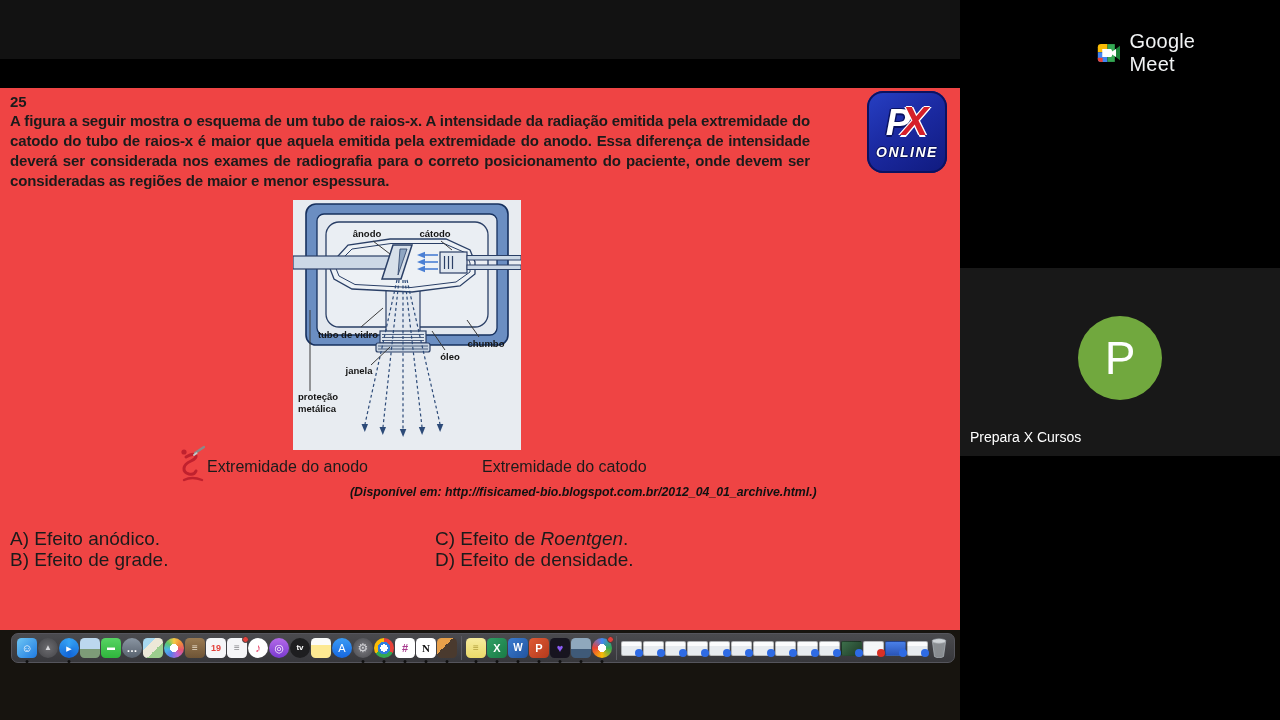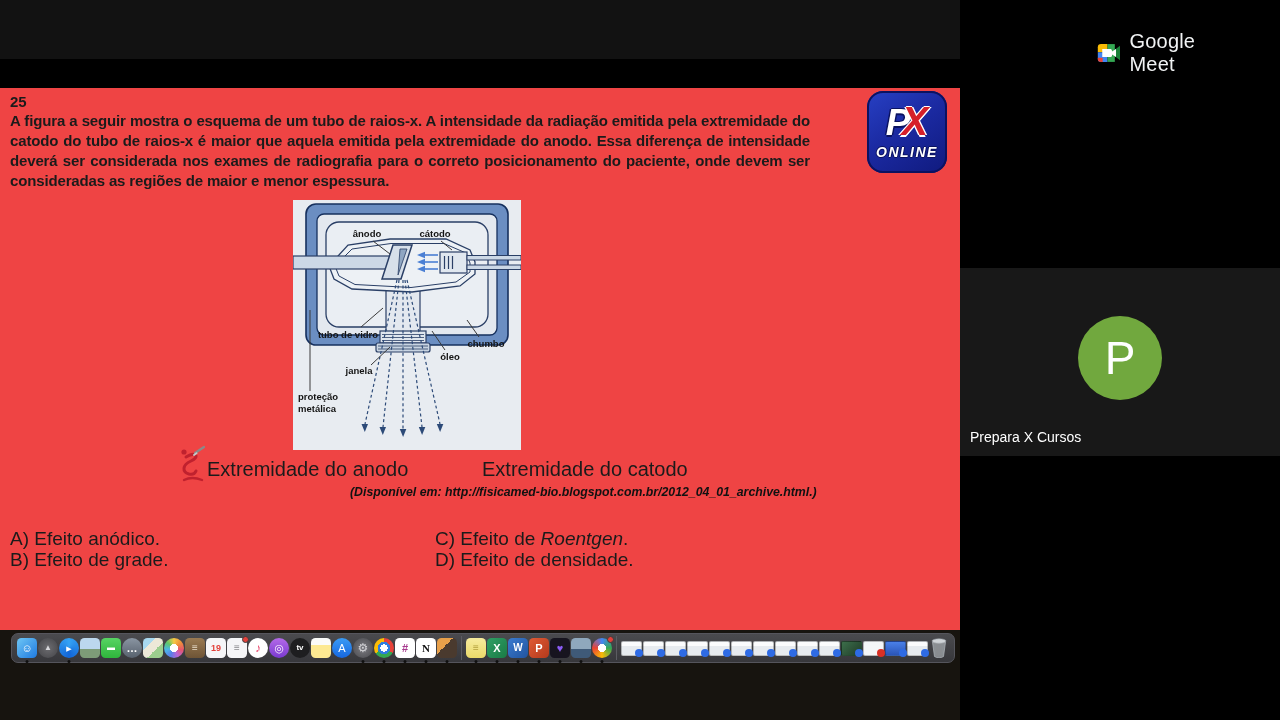--- a/index.html
+++ b/index.html
@@ -9,21 +9,21 @@
 
   
   .share-top{position:absolute;left:0;top:0;width:960px;height:59px;background:#121212;}
   .share-letterbox{position:absolute;left:0;top:59px;width:960px;height:29px;background:#000;}
 
   
   .doc{position:absolute;left:0;top:88px;width:960px;height:542px;background:#ef4444;color:#1b1b1b;}
   .qnum{position:absolute;left:10px;top:5px;font-size:15px;font-weight:bold;}
   .para{position:absolute;left:10px;top:23px;width:800px;margin:0;font-size:15px;line-height:20px;
         letter-spacing:-0.15px;text-align:justify;font-weight:bold;}
-  .caption{position:absolute;top:370px;font-size:20px;}
+  .caption{position:absolute;top:370px;font-size:16px;}
   .cap-anode{left:207px;} .cap-catodo{left:482px;}
   .source{position:absolute;left:350px;top:397px;font-size:12.3px;font-weight:bold;font-style:italic;color:#111;}
   .question{position:absolute;left:10px;top:420px;font-size:15.3px;font-weight:bold;}
   .options{position:absolute;left:10px;top:441px;width:860px;display:grid;
            grid-template-columns:425px 1fr;font-size:19px;line-height:20.5px;}
   .red-mark{position:absolute;left:177px;top:357px;}
 
   
   .px-logo{position:absolute;left:867px;top:3px;width:80px;height:82px;border-radius:16px;
            background:linear-gradient(145deg,#2740c4 0%,#1b2aa2 45%,#101a7e 100%);

